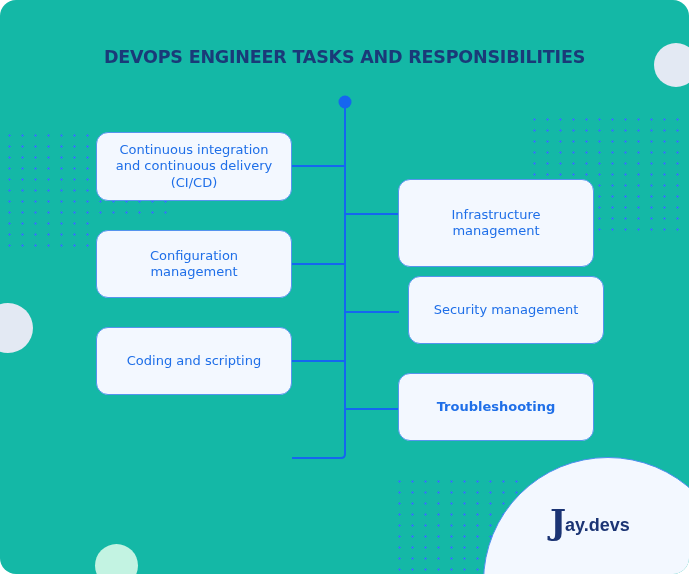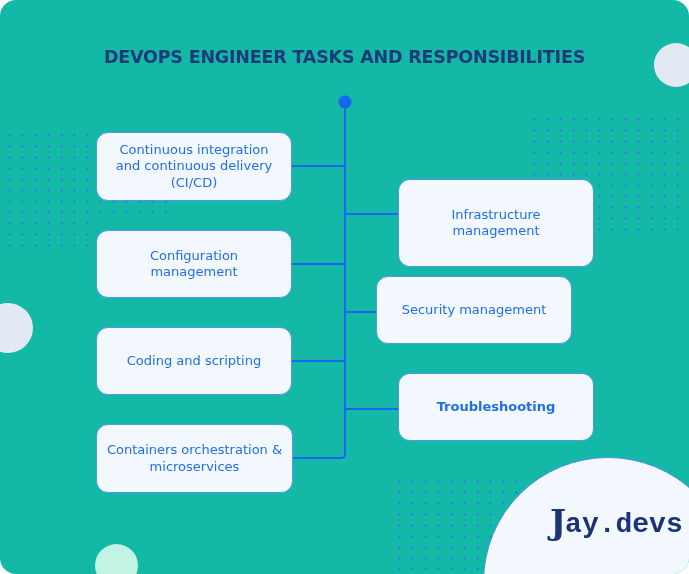--- a/index.html
+++ b/index.html
@@ -5,21 +5,21 @@
     html, body { margin: 0; padding: 0; }
     body { width: 689px; height: 574px; background: #ffffff; overflow: hidden; font-family: "Liberation Sans", sans-serif; }
     .canvas { position: absolute; left: 0; top: 0; width: 689px; height: 574px; background: #14b8a6; border-radius: 16px; overflow: hidden; }
     .title { position: absolute; left: 0; right: 0; top: 47px; text-align: center; font-family: "DejaVu Sans", sans-serif; font-weight: bold; font-size: 17.5px; color: #1a3a78; letter-spacing: -0.2px; }
     .deco-circle { position: absolute; border-radius: 50%; }
     .dots { position: absolute; background-image: radial-gradient(circle, #2f7cf0 1.1px, transparent 1.4px); background-size: 13px 11px; }
     .node { position: absolute; box-sizing: border-box; border: 1.5px solid #5594ee; border-radius: 12px; background: #f3f8ff; display: flex; align-items: center; justify-content: center; text-align: center; color: #1f6fe8; font-family: "DejaVu Sans", sans-serif; font-size: 13px; line-height: 16.5px; padding: 0 6px; white-space: pre-line; }
     svg.lines { position: absolute; left: 0; top: 0; }
     .logo { position: absolute; left: 550px; top: 507px; display: flex; align-items: flex-end; color: #1b3474; font-family: "Liberation Sans", sans-serif; font-weight: bold; }
     .logo .j { font-size: 34px; line-height: 30px; font-family: "DejaVu Serif", serif; }
-    .logo .rest { font-size: 28px; line-height: 24px; margin-left: -1px; font-family: Liberation Mono, monospace; }
+    .logo .rest { font-size: 18px; line-height: 24px; margin-left: -1px; }
   </style>
 </head>
 <body>
 
 <div class="canvas">
 
   <div class="deco-circle" style="left:654px;top:43px;width:44px;height:44px;background:#e3e9f3;"></div>
   <div class="deco-circle" style="left:-17px;top:303px;width:50px;height:50px;background:#e3e9f3;"></div>
   <div class="deco-circle" style="left:95px;top:544px;width:43px;height:43px;background:#c3f3e2;"></div>
 
@@ -42,25 +42,23 @@
     <line x1="345" y1="312" x2="399" y2="312" stroke="#1566f0" stroke-width="2"></line>
     <line x1="345" y1="409" x2="399" y2="409" stroke="#1566f0" stroke-width="2"></line>
   </svg>
 
   <div class="node" style="left:96px;top:132px;width:196px;height:69px;">Continuous integration
 and continuous delivery
 (CI/CD)</div>
   <div class="node" style="left:96px;top:230px;width:196px;height:68px;">Configuration
 management</div>
   <div class="node" style="left:96px;top:327px;width:196px;height:68px;padding-left:6px;">Coding and scripting</div>
-  <div class="node" style="left:96px;top:424px;width:197px;height:69px;">Containers orchestration &amp;
-microservices</div>
 
   <div class="node" style="left:398px;top:179px;width:196px;height:88px;">Infrastructure
 management</div>
-  <div class="node" style="left:376px;top:276px;width:196px;height:68px;">Security management</div>
+  <div class="node" style="left:408px;top:276px;width:196px;height:68px;">Security management</div>
   <div class="node" style="left:398px;top:373px;width:196px;height:68px;font-weight:bold;">Troubleshooting</div>
 
   <div class="logo">
     <span class="j">J</span>
     <span class="rest">ay.devs</span>
   </div>
 </div>
 
 </body></html>

